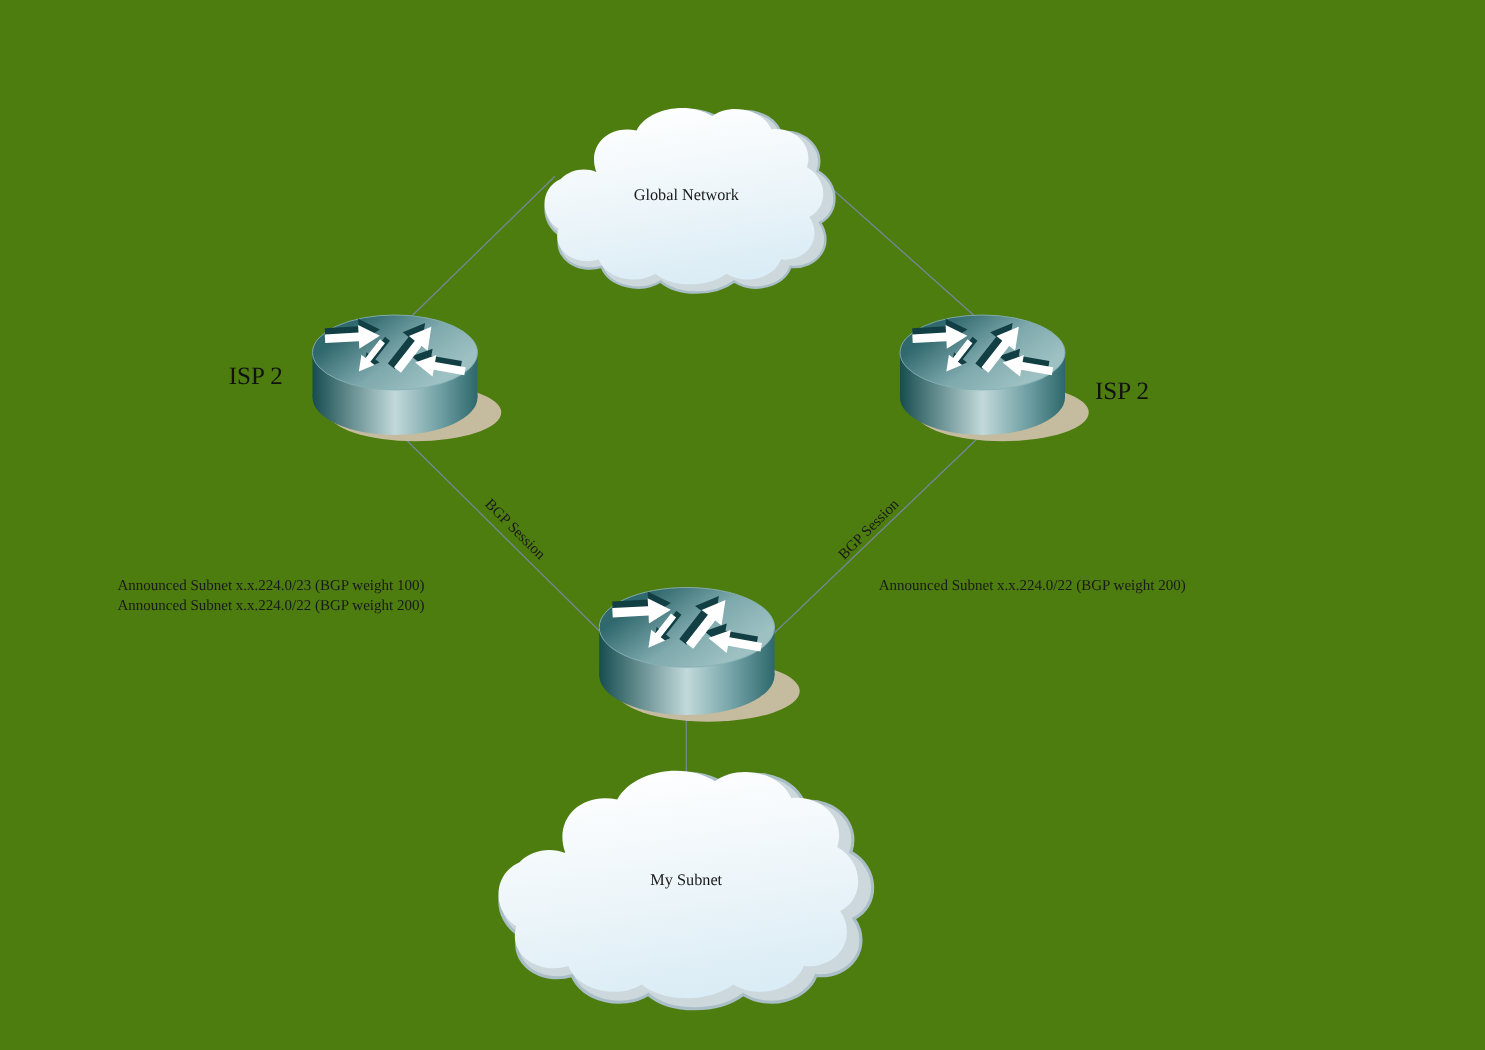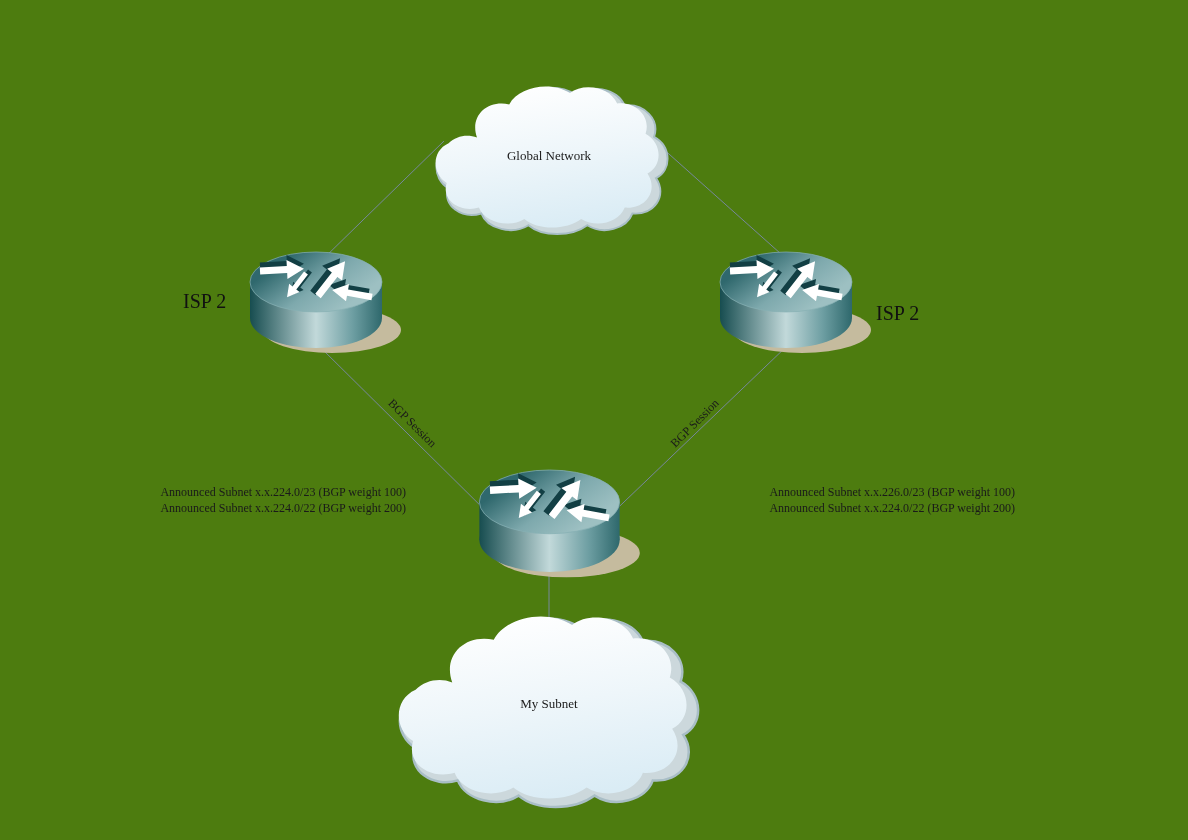--- a/index.html
+++ b/index.html
@@ -42,23 +42,22 @@
     white-space: nowrap;
   }
   .edge-label.rot-down { transform: rotate(45deg); }
   .edge-label.rot-up   { transform: rotate(-45deg); }
   .annotation {
     position: absolute;
     width: 312px;
     color: #1a1a1a;
     font-size: 12px;
     line-height: 16px;
-    text-align: right;
+    text-align: left;
     white-space: nowrap;
-    margin-top: 24px;
   }
   .defs-holder { position: absolute; width: 0; height: 0; overflow: hidden; }
 </style>
 </head>
 <body>
 
 <div class="canvas">
 
   <svg class="defs-holder" aria-hidden="true">
     <defs>
@@ -156,17 +155,16 @@
   <div class="edge-label rot-down" style="left:366px; top:416px;">BGP Session</div>
 
   <div class="edge-label rot-up" style="left:649px; top:416px;">BGP Session</div>
 
   <div class="annotation" style="left:94px; top:460px;">
     <div>Announced Subnet x.x.224.0/23 (BGP weight 100)</div>
     <div>Announced Subnet x.x.224.0/22 (BGP weight 200)</div>
   </div>
 
   <div class="annotation" style="left:703px; top:460px;">
-    <div>Announced Subnet x.x.226.0/23 (BGP weight 100)</div>
     <div>Announced Subnet x.x.224.0/22 (BGP weight 200)</div>
   </div>
 
 </div>
 
 </body></html>

